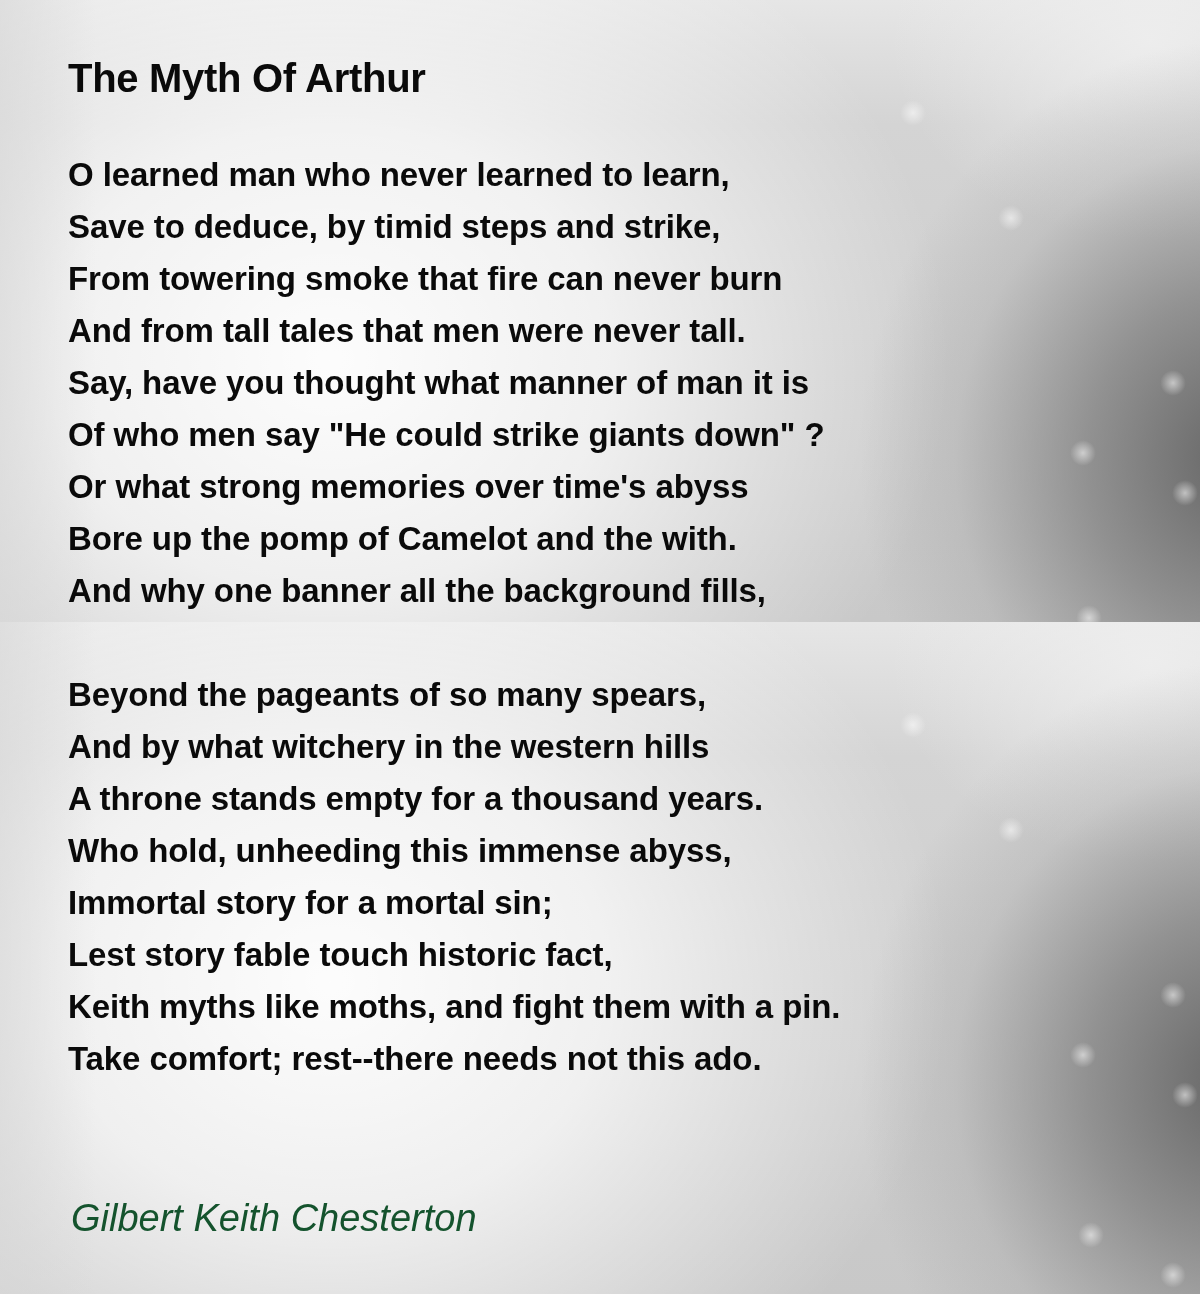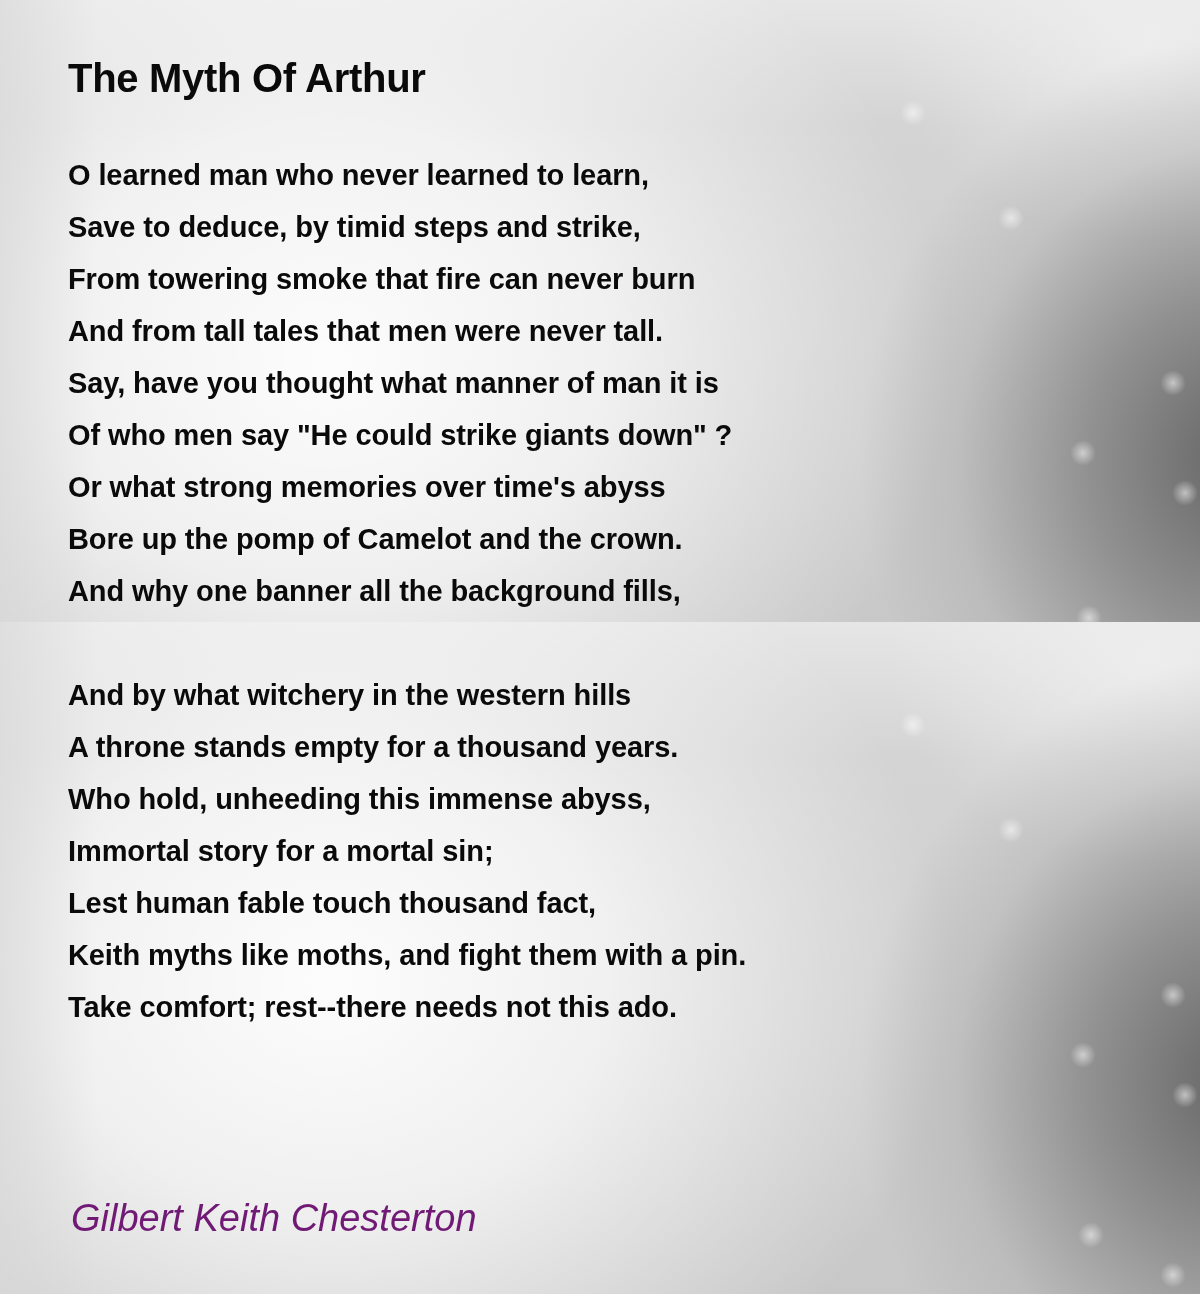--- a/index.html
+++ b/index.html
@@ -38,27 +38,27 @@
     }
     .title {
       position: absolute; left: 68px; top: 54px;
       font-size: 40px; font-weight: bold; color: #0a0a0a;
       letter-spacing: -0.3px; margin: 0; line-height: 48px;
     }
     .stanza { position: absolute; left: 68px; margin: 0; padding: 0; list-style: none; }
     .stanza-1 { top: 153px; }
     .stanza-2 { top: 673px; }
     .line {
-      font-size: 29px; font-weight: bold; color: #0a0a0a;
+      font-size: 33px; font-weight: bold; color: #0a0a0a;
       height: 52px; line-height: 44px; white-space: nowrap;
       letter-spacing: -0.1px;
     }
     .author {
       position: absolute; left: 71px; top: 1194px;
-      font-size: 38px; font-style: italic; font-weight: normal; color: #701a75;
+      font-size: 38px; font-style: italic; font-weight: normal; color: #14532d;
       line-height: 48px; margin: 0;
     }
   </style>
 </head>
 <body>
 
 <div class="panel panel-top">
   <div class="bg-base"></div>
   <div class="bg-dark"></div>
   <div class="bg-left"></div>
@@ -87,28 +87,29 @@
   <h1 class="title">The Myth Of Arthur</h1>
 
   <ul class="stanza stanza-1">
     <li class="line">O learned man who never learned to learn,</li>
     <li class="line">Save to deduce, by timid steps and strike,</li>
     <li class="line">From towering smoke that fire can never burn</li>
     <li class="line">And from tall tales that men were never tall.</li>
     <li class="line">Say, have you thought what manner of man it is</li>
     <li class="line">Of who men say "He could strike giants down" ?</li>
     <li class="line">Or what strong memories over time's abyss</li>
-    <li class="line">Bore up the pomp of Camelot and the crown.</li>
+    <li class="line">Bore up the pomp of Camelot and the with.</li>
     <li class="line">And why one banner all the background fills,</li>
   </ul>
 
   <ul class="stanza stanza-2">
+    <li class="line">Beyond the pageants of so many spears,</li>
     <li class="line">And by what witchery in the western hills</li>
     <li class="line">A throne stands empty for a thousand years.</li>
     <li class="line">Who hold, unheeding this immense abyss,</li>
     <li class="line">Immortal story for a mortal sin;</li>
-    <li class="line">Lest human fable touch thousand fact,</li>
+    <li class="line">Lest story fable touch historic fact,</li>
     <li class="line">Keith myths like moths, and fight them with a pin.</li>
     <li class="line">Take comfort; rest--there needs not this ado.</li>
   </ul>
 
   <p class="author">Gilbert Keith Chesterton</p>
 </main>
 
 </body></html>

